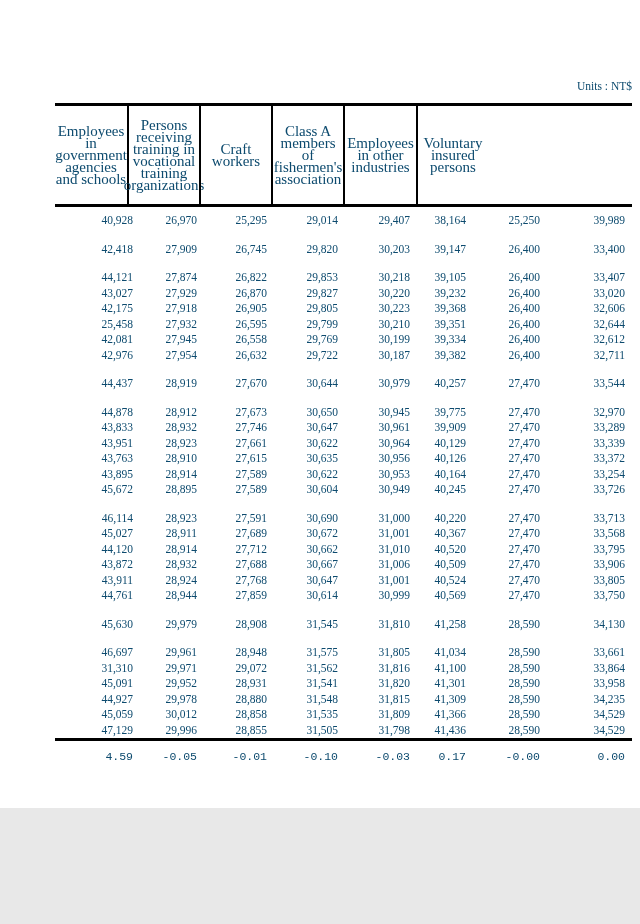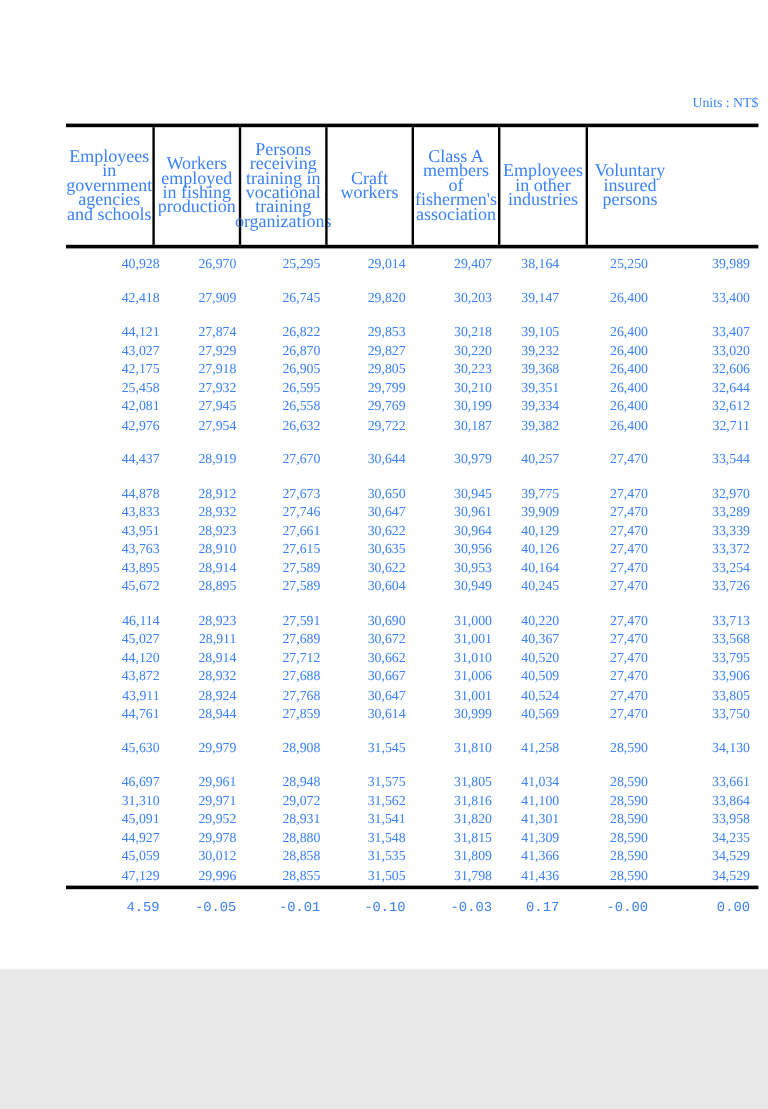--- a/index.html
+++ b/index.html
@@ -1,21 +1,21 @@
 <!DOCTYPE html>
 <html><head>
 <meta charset="utf-8">
 <style>
   html,body{margin:0;padding:0;background:#e8e8e8;}
   .page{
     position:relative;
     width:640px;height:808px;
     background:#ffffff;
     font-family:"Liberation Serif","DejaVu Serif",serif;
-    color:#3b82f6;
+    color:#0c4a6e;
     overflow:hidden;
   }
   .units{
     position:absolute;
     top:80px;left:55px;width:577px;
     text-align:right;
     font-size:11.5px;
   }
   .table{
     position:absolute;
@@ -80,21 +80,20 @@
 <body>
 
 <div class="page">
 
   <div class="units">Units : NT$</div>
 
   <div class="table">
 
     <div class="thead">
       <div class="hc c0">Employees in government agencies and schools</div>
-      <div class="hc c1">Workers employed in fishing production</div>
       <div class="hc c2">Persons receiving training in vocational training organizations</div>
       <div class="hc c3">Craft workers</div>
       <div class="hc c4">Class A members of fishermen's association</div>
       <div class="hc c5">Employees in other industries</div>
       <div class="hc c7">Voluntary insured persons</div>
     </div>
 
     <div class="tbody">
         <div class="row-group">
           <div class="trow">

